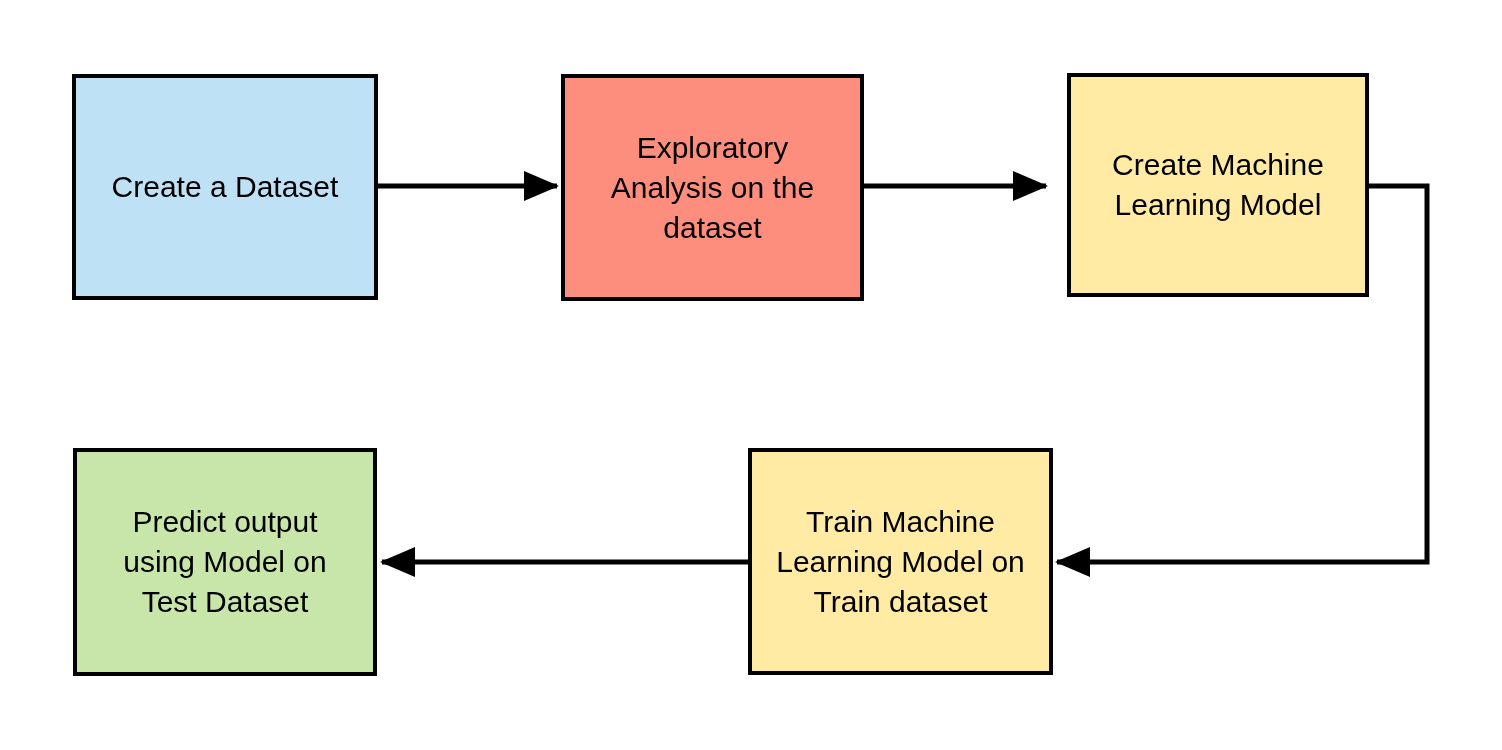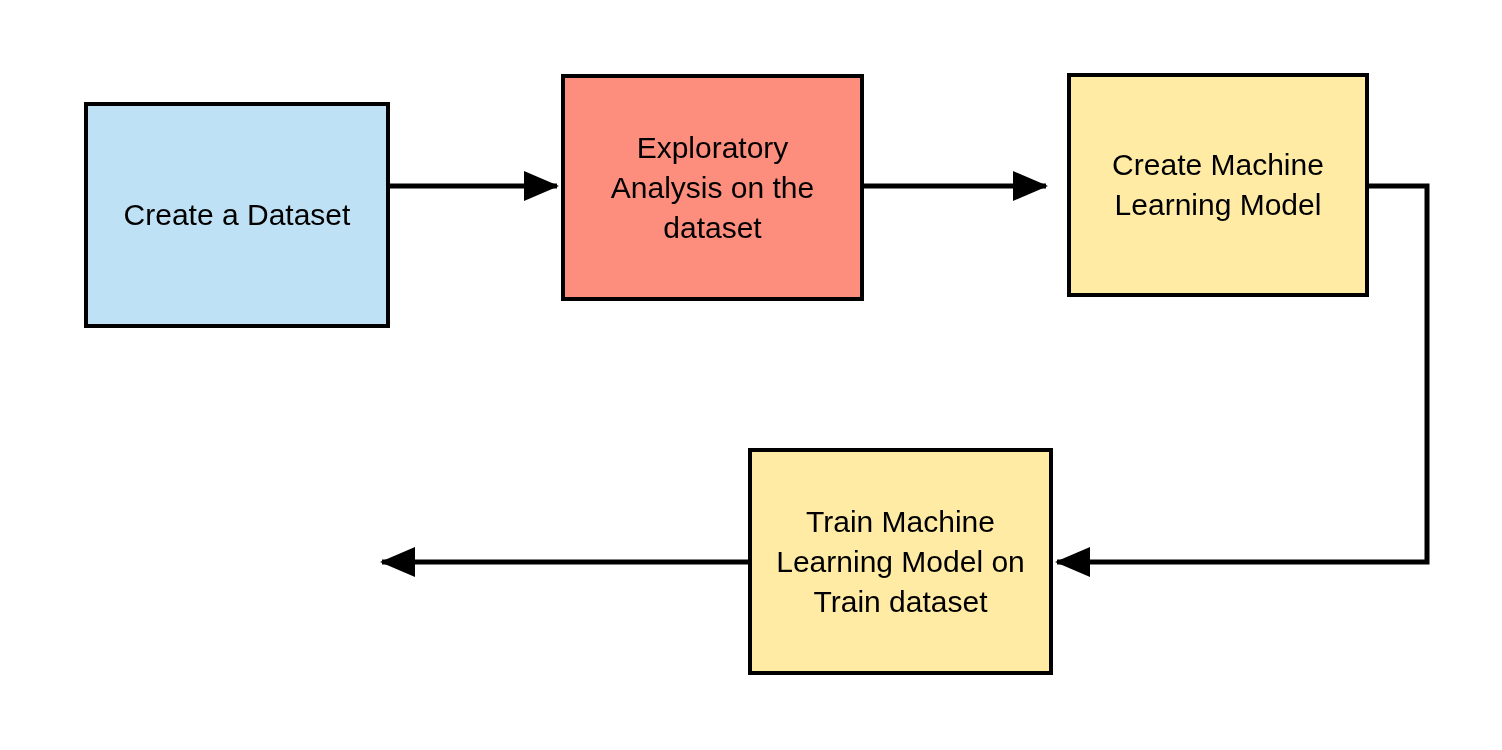--- a/index.html
+++ b/index.html
@@ -33,21 +33,21 @@
     text-align: center;
     color: #000000;
     font-size: 30px;
     line-height: 40px;
   }
   .node .label {
     display: inline-block;
     max-width: 252px;
   }
   
-  .node-create-dataset       { left: 84px;   top: 74px;  width: 306px; height: 226px; margin-top: 28px; }
+  .node-create-dataset       { left: 72px;   top: 74px;  width: 306px; height: 226px; }
   .node-exploratory-analysis { left: 561px;  top: 74px;  width: 303px; height: 227px; }
   .node-create-ml-model      { left: 1050px; top: 73px;  width: 302px; height: 224px; margin-left: 17px; }
   .node-train-ml-model       { left: 748px;  top: 448px; width: 305px; height: 227px; }
   .node-predict-output       { left: 73px;   top: 448px; width: 304px; height: 228px; }
 </style>
 </head>
 <body>
 
 <div class="canvas">
 
@@ -72,14 +72,17 @@
   </div>
 
   <div class="node node-create-ml-model" style="background: rgb(255, 235, 163);">
     <span class="label">Create Machine Learning Model</span>
   </div>
 
   <div class="node node-train-ml-model" style="background: rgb(255, 235, 163);">
     <span class="label">Train Machine Learning Model on Train dataset</span>
   </div>
 
+  <div class="node node-predict-output" style="background: rgb(200, 230, 170);">
+    <span class="label">Predict output using Model on Test Dataset</span>
+  </div>
 
 </div>
 
 </body></html>

